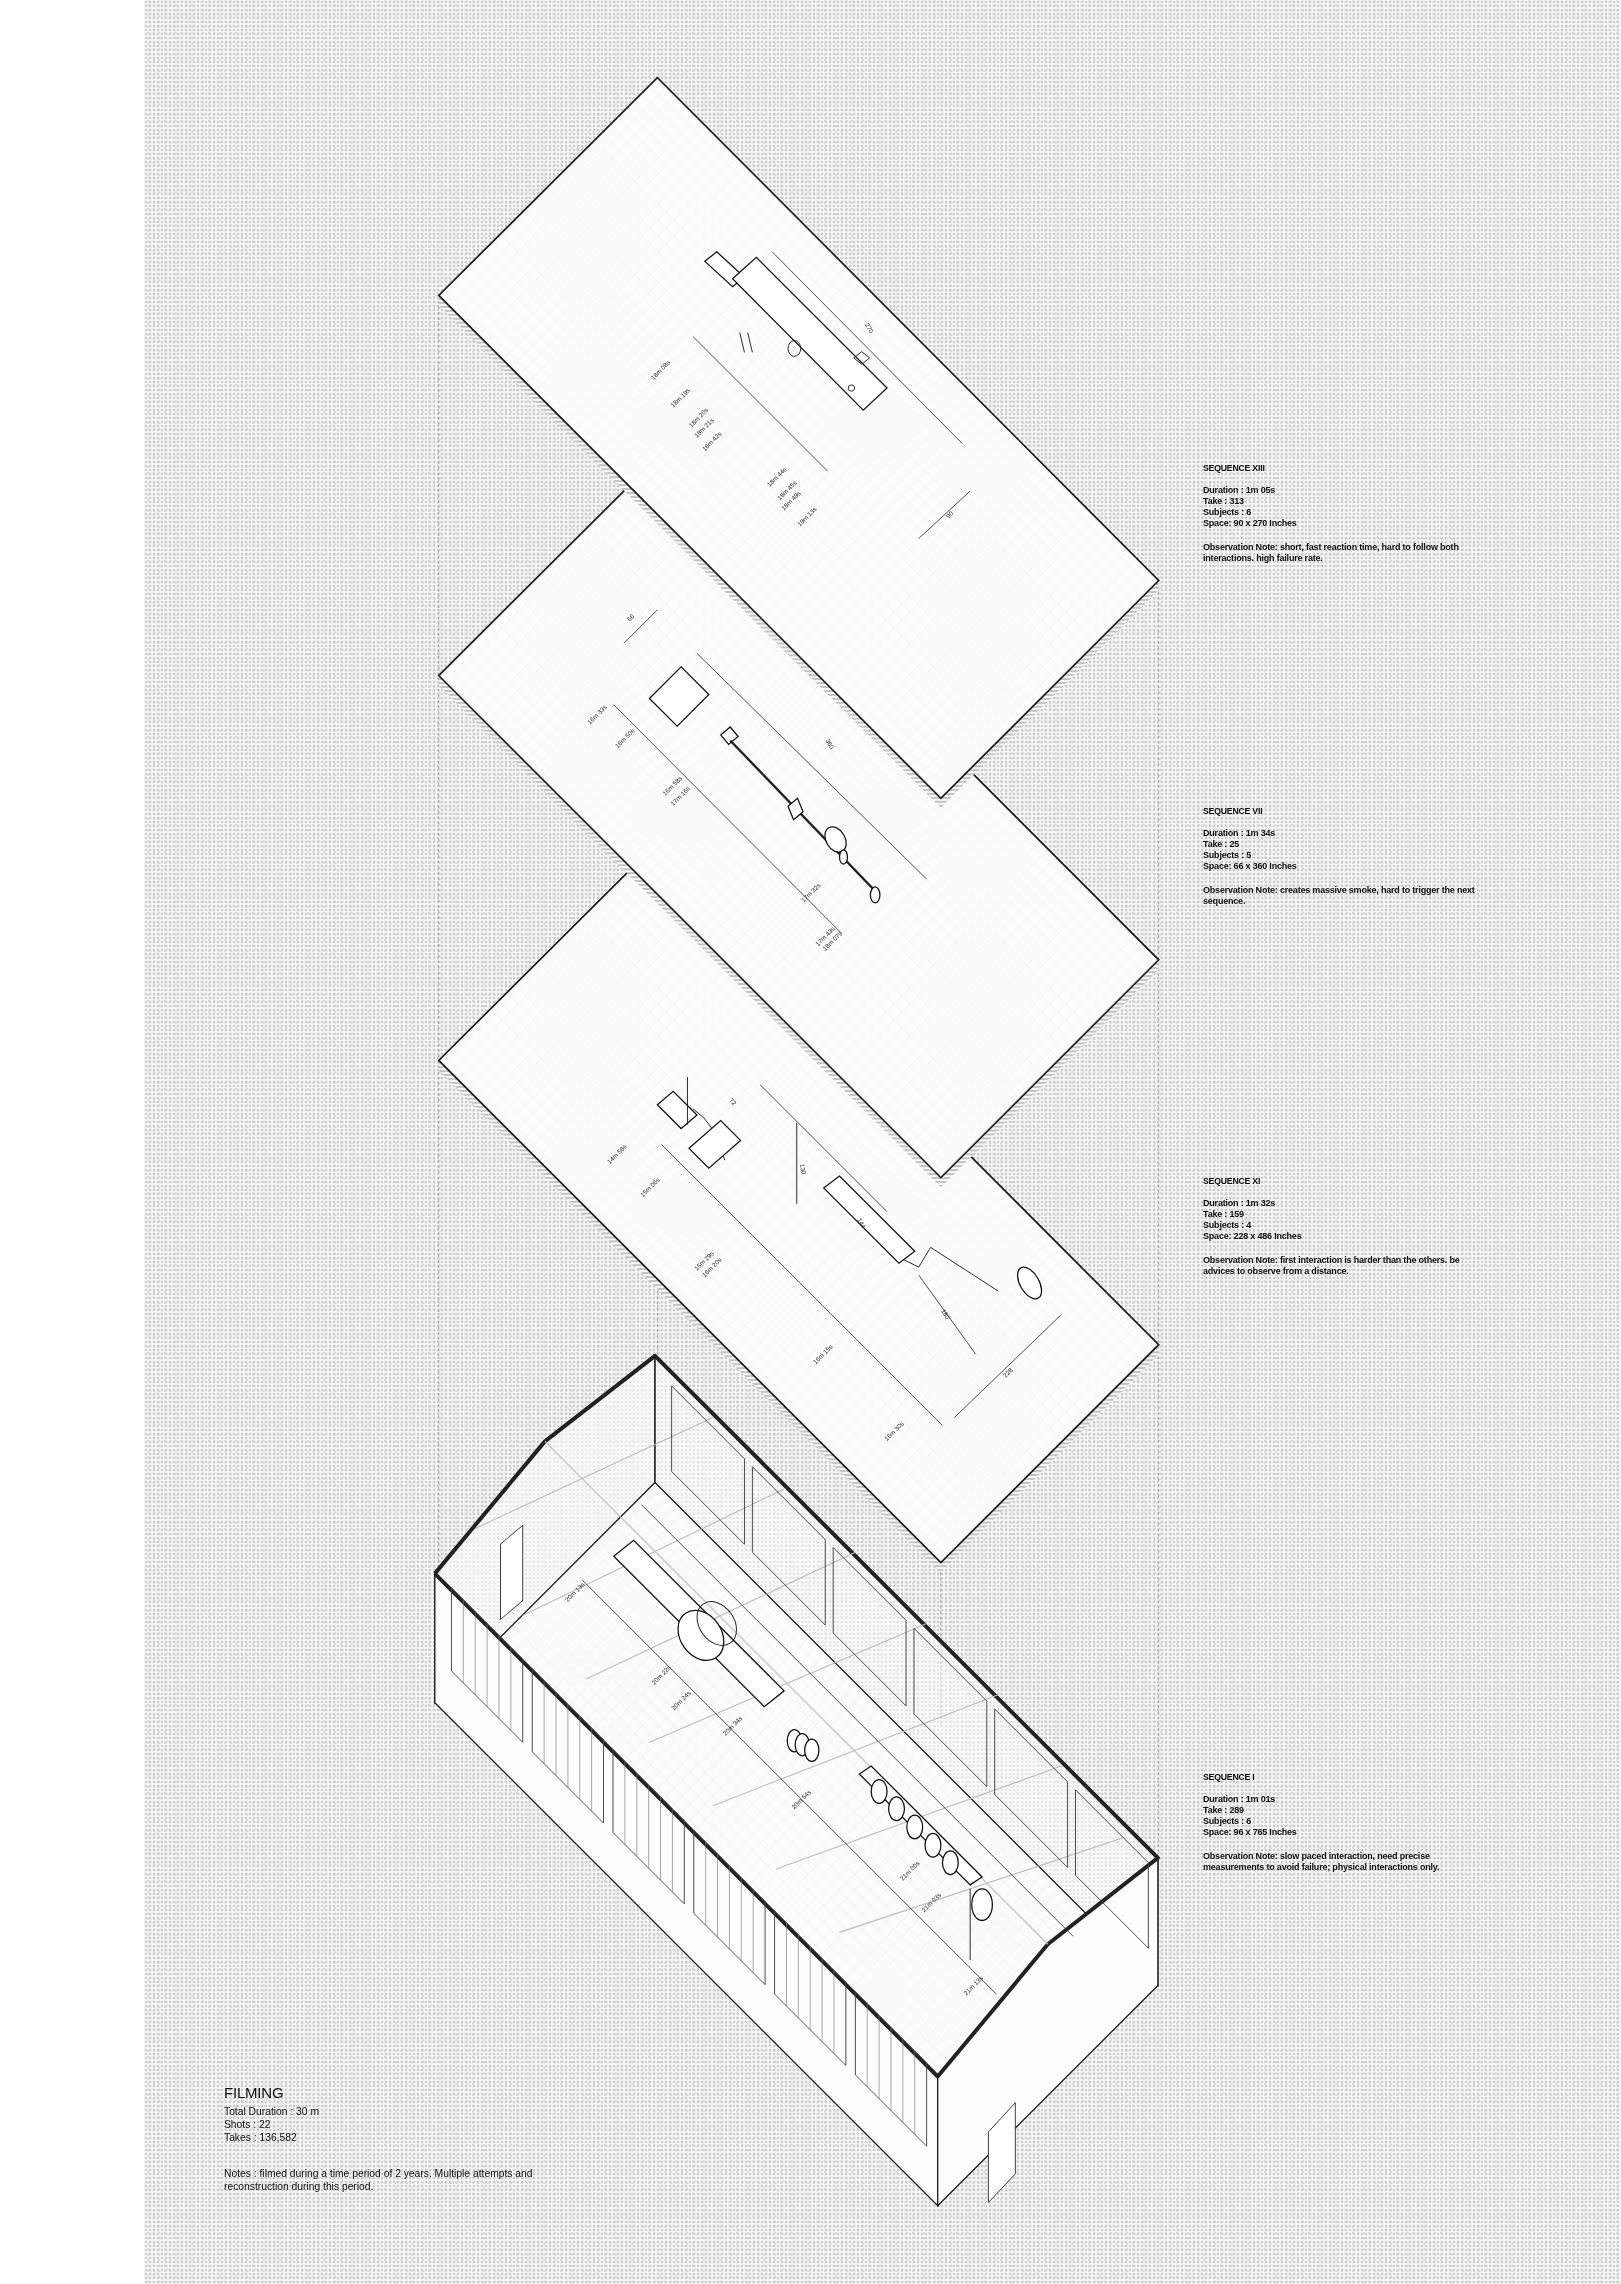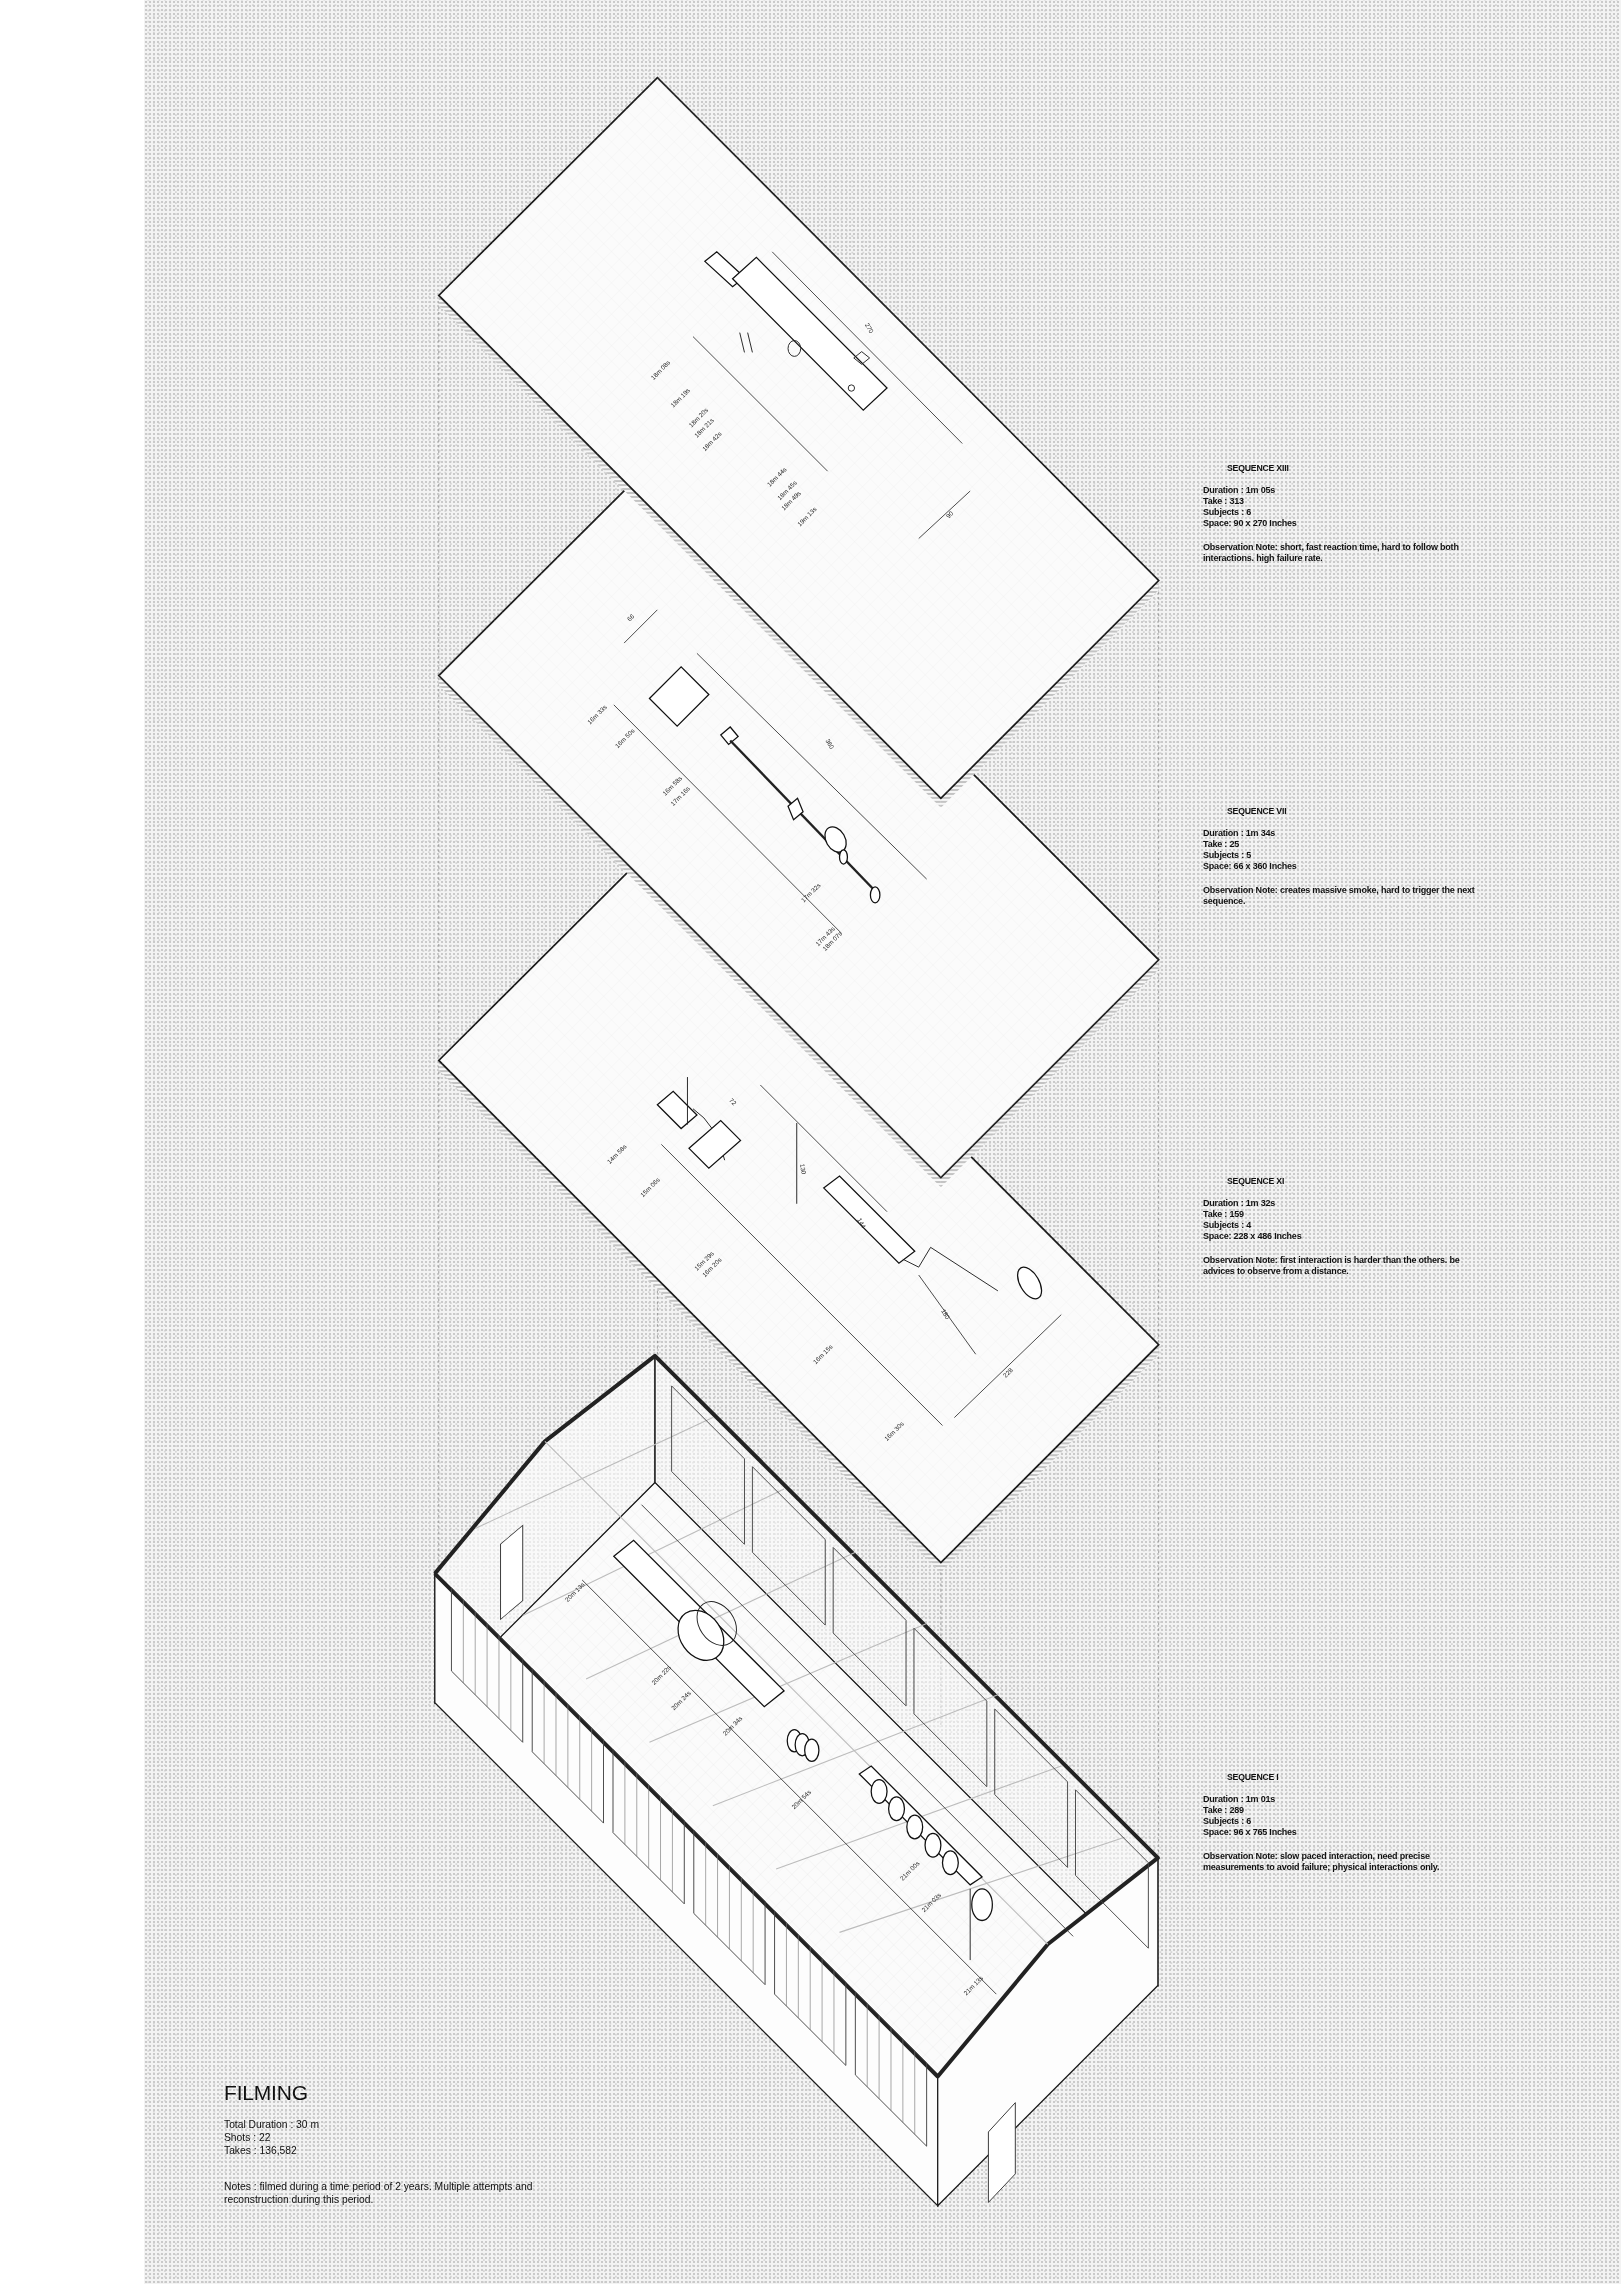--- a/index.html
+++ b/index.html
@@ -29,28 +29,28 @@
   .wall { fill: #fdfdfd; stroke: #1a1a1a; stroke-width: 1.6; }
   .roofline { fill: none; stroke: #222; stroke-width: 5; stroke-linejoin: round; }
   .win { fill: none; stroke: #444; stroke-width: 1.2; }
   .beam { stroke: #bcbcbc; stroke-width: 1.4; fill: none; }
 
   .seq-block {
     position: absolute; left: 1203px; width: 285px;
     font-family: "Liberation Sans", sans-serif; font-size: 9px; line-height: 11px;
     letter-spacing: -0.2px;
   }
-  .seq-title { font-weight: bold; font-size: 8.7px; margin-bottom: 11px; display: block; margin-left: 24px; }
+  .seq-title { font-weight: bold; font-size: 8.7px; margin-bottom: 11px; display: block; }
   .seq-line { display: block; font-weight: bold; }
   .seq-note { display: block; margin-top: 13px; font-weight: bold; }
   .filming {
     position: absolute; left: 224px; top: 2086px; width: 333px;
     font-family: "Liberation Sans", sans-serif; font-size: 10.3px; line-height: 13px;
   }
-  .filming-title { display: block; font-size: 21px; margin-bottom: 19px; letter-spacing: -0.2px; }
+  .filming-title { display: block; font-size: 15px; margin-bottom: 6px; letter-spacing: -0.2px; }
   .filming-line { display: block; }
   .filming-note { display: block; margin-top: 23px; }
 </style>
 </head>
 <body>
 
 <div class="page"></div>
 
 <svg class="drawing" viewBox="0 0 2048 2884">
   <defs>

